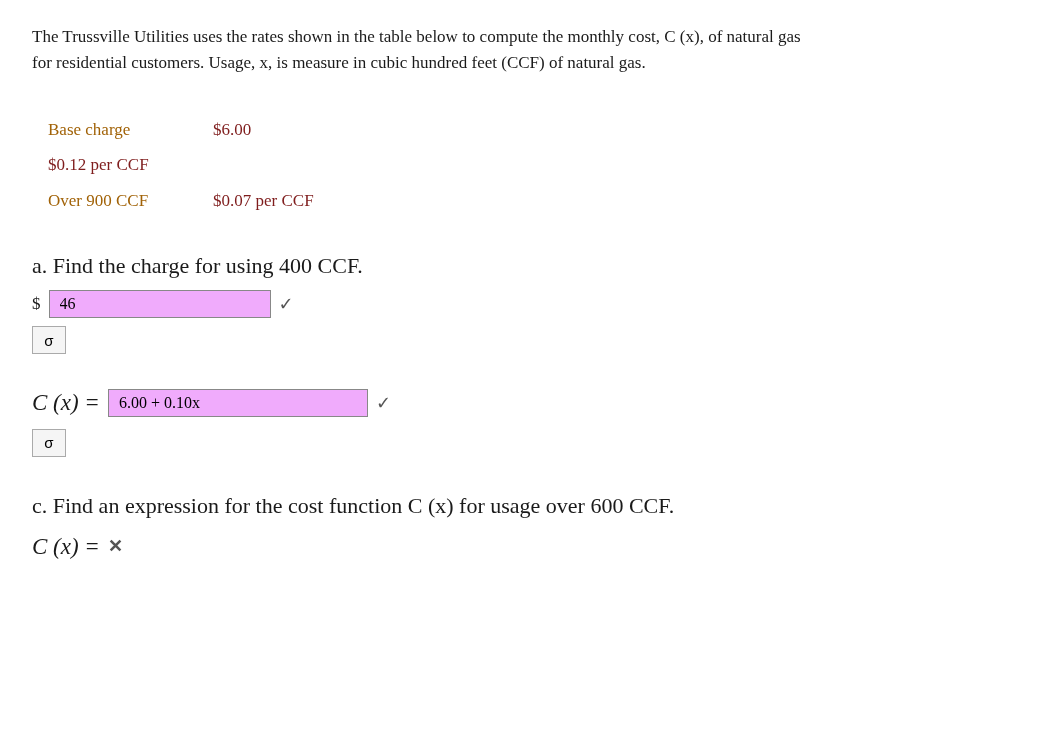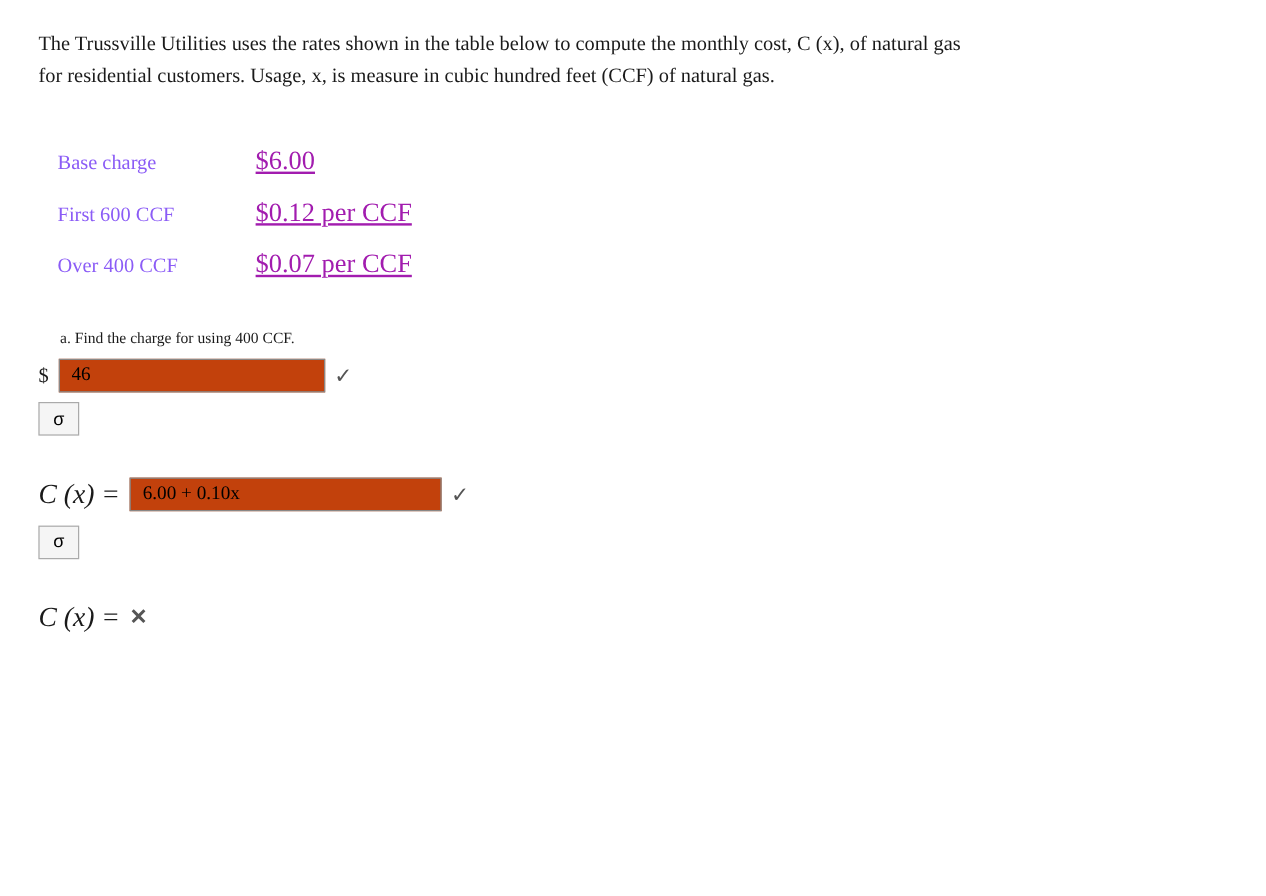--- a/index.html
+++ b/index.html
@@ -33,53 +33,51 @@
 
     .rates-row {
       display: flex;
       align-items: baseline;
       margin-bottom: 10px;
     }
 
     .rates-label {
       width: 165px;
       font-size: 17px;
-      color: #8b5cf6;
+      color: #a16207;
     }
 
     .rates-value {
-      font-size: 22px;
-      color: #a21caf;
-      text-decoration: underline;
+      font-size: 17px;
+      color: #7f1d1d;
     }
 
     .question-block {
       margin-bottom: 32px;
     }
 
     .question-label {
-      font-size: 13px;
+      font-size: 22px;
       margin-bottom: 8px;
-      margin-left: 18px;
     }
 
     .answer-row {
       display: flex;
       align-items: center;
       gap: 8px;
       margin-bottom: 8px;
     }
 
     .answer-input {
       border: 1.5px solid #888;
       padding: 4px 10px;
       font-size: 16px;
       font-family: Georgia, serif;
       min-width: 180px;
-      background: #c2410c;
+      background: #f0abfc;
       outline: none;
     }
 
     .answer-input.wide {
       min-width: 260px;
     }
 
     .check-icon {
       color: #555;
       font-size: 18px;
@@ -118,25 +116,24 @@
 <body>
 
 <p class="intro-text">The Trussville Utilities uses the rates shown in the table below to compute the monthly cost, C (x), of natural gas for residential customers. Usage, x, is measure in cubic hundred feet (CCF) of natural gas.</p>
 
 <div class="rates-table">
   <div class="rates-row">
     <span class="rates-label">Base charge</span>
     <span class="rates-value">$6.00</span>
   </div>
   <div class="rates-row">
-    <span class="rates-label">First 600 CCF</span>
     <span class="rates-value">$0.12 per CCF</span>
   </div>
   <div class="rates-row">
-    <span class="rates-label">Over 400 CCF</span>
+    <span class="rates-label">Over 900 CCF</span>
     <span class="rates-value">$0.07 per CCF</span>
   </div>
 </div>
 
 <div class="question-block">
   <p class="question-label">a. Find the charge for using 400 CCF.</p>
   <div class="answer-row">
     <span class="dollar-prefix">$</span>
     <input class="answer-input" type="text" value="46" style="">
     <span class="check-icon">✓</span>
@@ -151,17 +148,18 @@
     <span class="math-prefix">C (x) =</span>
     <input class="answer-input wide" type="text" value="6.00 + 0.10x" style="">
     <span class="check-icon">✓</span>
   </div>
   <div class="answer-row">
     <button class="sigma-btn">σ</button>
   </div>
 </div>
 
 <div class="question-block">
+  <p class="question-label">c. Find an expression for the cost function C (x) for usage over 600 CCF.</p>
   <div class="answer-row">
     <span class="math-prefix">C (x) =</span>
     <span class="x-icon">✕</span>
   </div>
 </div>
 
 </body></html>

